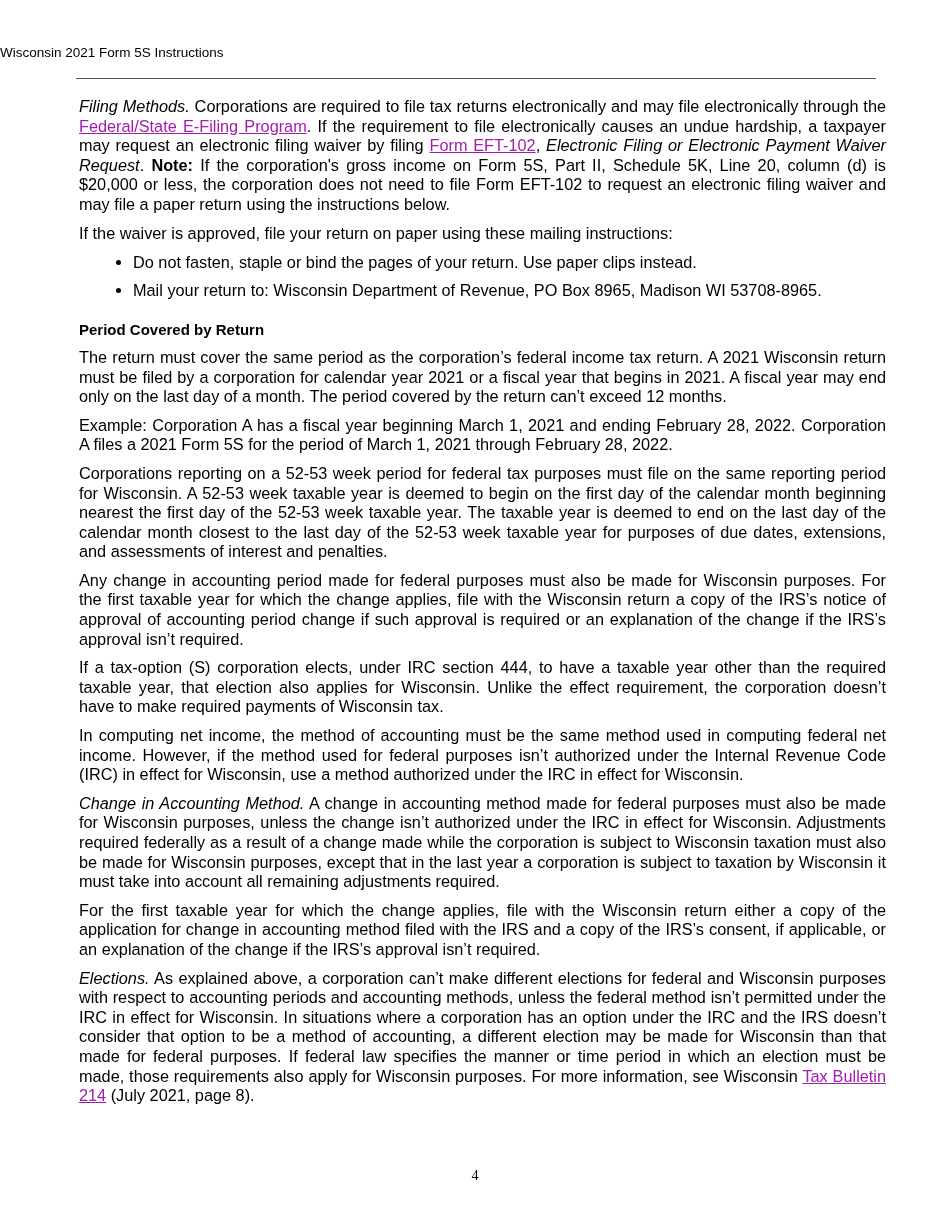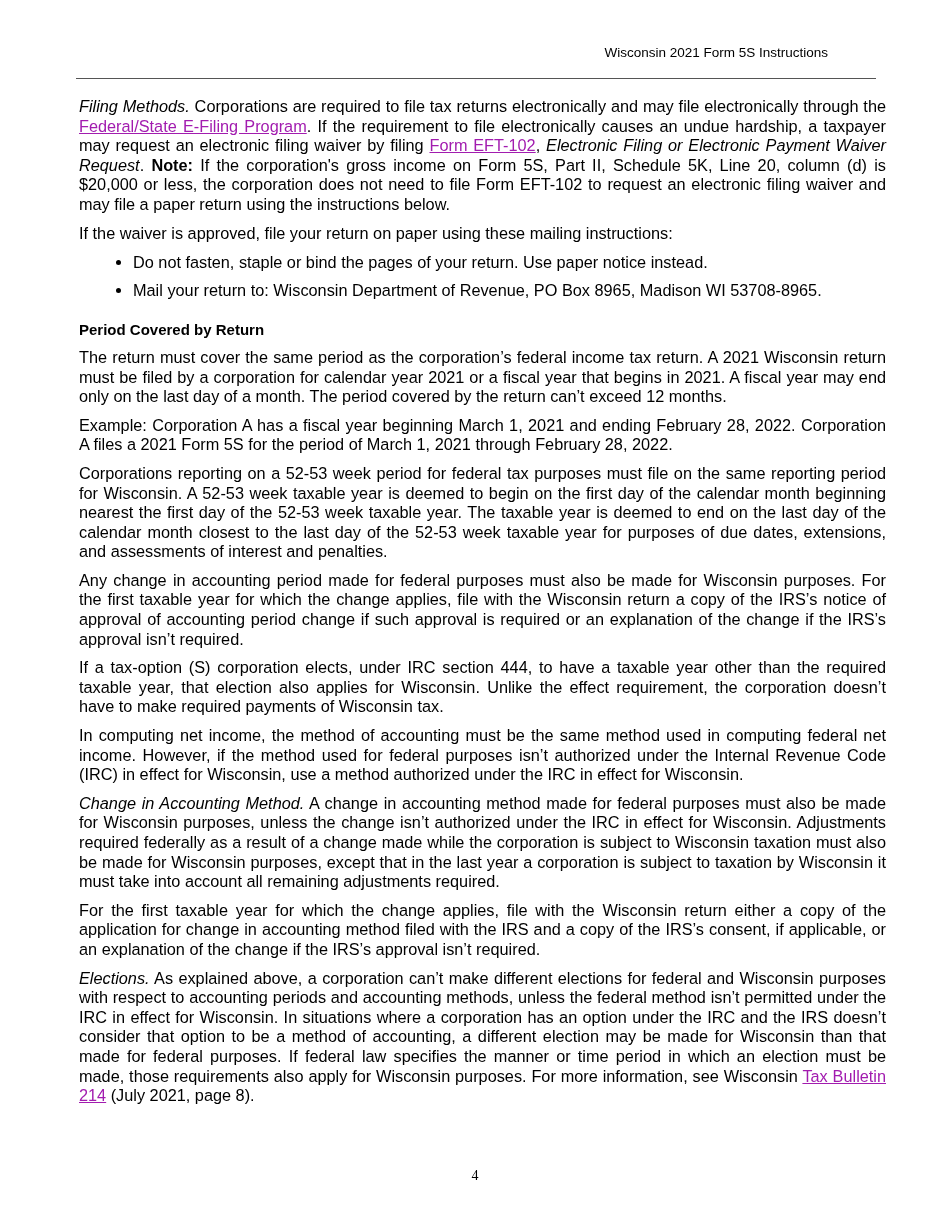--- a/index.html
+++ b/index.html
@@ -1,18 +1,18 @@
 <!DOCTYPE html>
 <html><head>
 <meta charset="utf-8">
 <style>
   html, body { margin: 0; padding: 0; background: #ffffff; }
   body { width: 950px; height: 1230px; position: relative; overflow: hidden;
          font-family: "Liberation Sans", sans-serif; color: #000; }
-  .header { position: absolute; top: 45px; left: 0; width: 828px; text-align: right;
+  .header { position: absolute; top: 45px; left: 0; width: 828px; text-align: left;
             font-size: 13.5px; }
   .rule { position: absolute; top: 78px; left: 76px; width: 800px; height: 0;
           border-top: 1px solid #555; }
   .content { position: absolute; top: 97px; left: 79px; width: 807px; font-size: 16.3px;
              line-height: 19.6px; }
   p { margin: 0 0 9px 0; text-align: justify; }
   h2 { margin: 20px 0 8px 0; font-size: 15px; font-weight: bold; line-height: 19.6px; }
   ul { margin: 10px 0 0 0; padding-left: 54px; }
   li { margin-bottom: 8px; }
   a { color: #a21caf; text-decoration: underline; }
@@ -25,21 +25,21 @@
 
 <div class="header">Wisconsin 2021 Form 5S Instructions</div>
 <div class="rule"></div>
 
 <div class="content">
   <p><span class="bi">Filing Methods.</span><span> Corporations are required to file tax returns electronically and may file electronically through the </span><a>Federal/State E-Filing Program</a><span>. If the requirement to file electronically causes an undue hardship, a taxpayer may request an electronic filing waiver by filing </span><a>Form EFT-102</a><span>, </span><i>Electronic Filing or Electronic Payment Waiver Request</i><span>. </span><b>Note:</b><span> If the corporation's gross income on Form 5S, Part II, Schedule 5K, Line 20, column (d) is $20,000 or less, the corporation does not need to file Form EFT-102 to request an electronic filing waiver and may file a paper return using the instructions below.</span></p>
 
   <p>If the waiver is approved, file your return on paper using these mailing instructions:</p>
 
   <ul>
-    <li>Do not fasten, staple or bind the pages of your return. Use paper notice instead.</li>
+    <li>Do not fasten, staple or bind the pages of your return. Use paper clips instead.</li>
     <li>Mail your return to: Wisconsin Department of Revenue, PO Box 8965, Madison WI 53708-8965.</li>
   </ul>
 
   <h2>Period Covered by Return</h2>
   <p>The return must cover the same period as the corporation’s federal income tax return. A 2021 Wisconsin return must be filed by a corporation for calendar year 2021 or a fiscal year that begins in 2021. A fiscal year may end only on the last day of a month. The period covered by the return can’t exceed 12 months.</p>
   <p>Example: Corporation A has a fiscal year beginning March 1, 2021 and ending February 28, 2022. Corporation A files a 2021 Form 5S for the period of March 1, 2021 through February 28, 2022.</p>
   <p>Corporations reporting on a 52-53 week period for federal tax purposes must file on the same reporting period for Wisconsin. A 52-53 week taxable year is deemed to begin on the first day of the calendar month beginning nearest the first day of the 52-53 week taxable year. The taxable year is deemed to end on the last day of the calendar month closest to the last day of the 52-53 week taxable year for purposes of due dates, extensions, and assessments of interest and penalties.</p>
   <p>Any change in accounting period made for federal purposes must also be made for Wisconsin purposes. For the first taxable year for which the change applies, file with the Wisconsin return a copy of the IRS’s notice of approval of accounting period change if such approval is required or an explanation of the change if the IRS’s approval isn’t required.</p>
   <p>If a tax-option (S) corporation elects, under IRC section 444, to have a taxable year other than the required taxable year, that election also applies for Wisconsin. Unlike the effect requirement, the corporation doesn’t have to make required payments of Wisconsin tax.</p>
 

